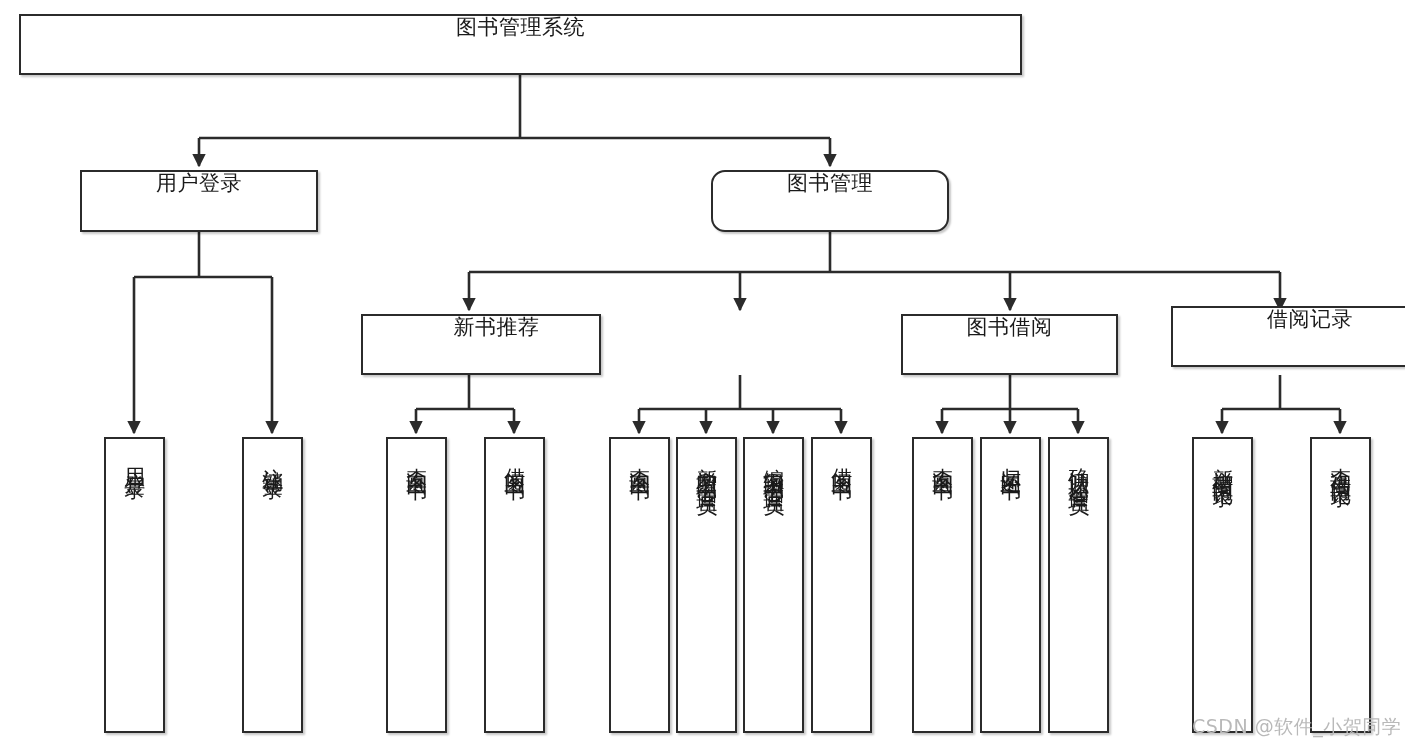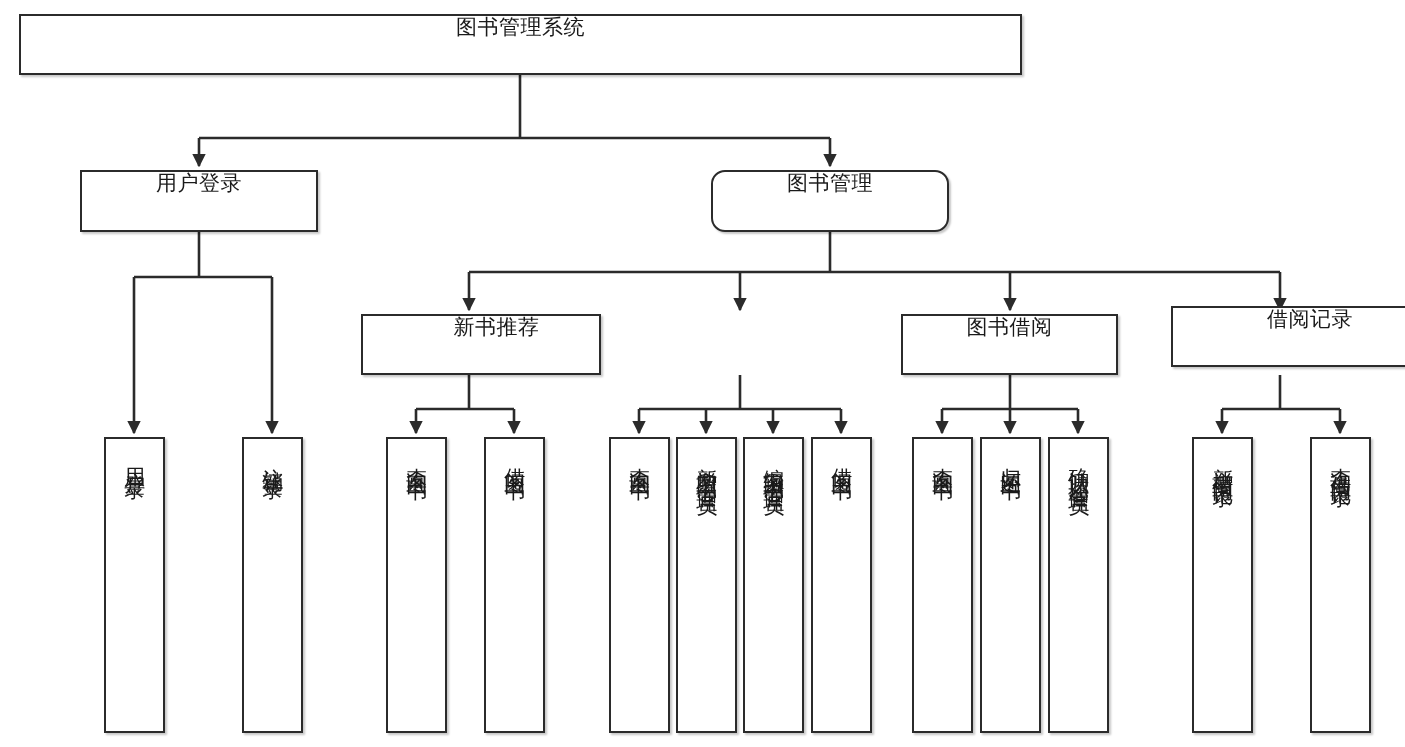--- a/index.html
+++ b/index.html
@@ -172,14 +172,15 @@
     <span class="lbl">确认归还（管理员）</span>
   </div>
 
   <div class="node vert" style="left:1192px; top:437px; width:61px; height:296px;">
     <span class="lbl">新增借阅记录</span>
   </div>
   <div class="node vert" style="left:1310px; top:437px; width:61px; height:296px;">
     <span class="lbl">查询借阅记录</span>
   </div>
 
+  <div class="watermark" style="left:1192px; top:714px;">CSDN @软件_小贺同学</div>
 
 </div>
 
 </body></html>

